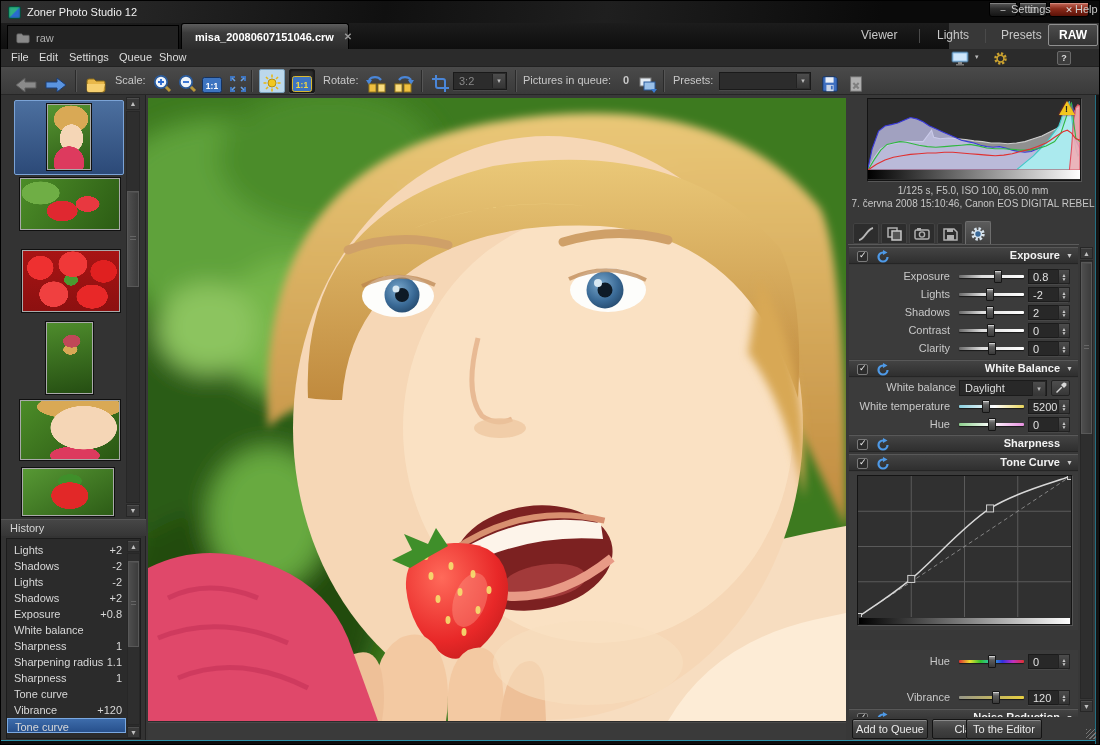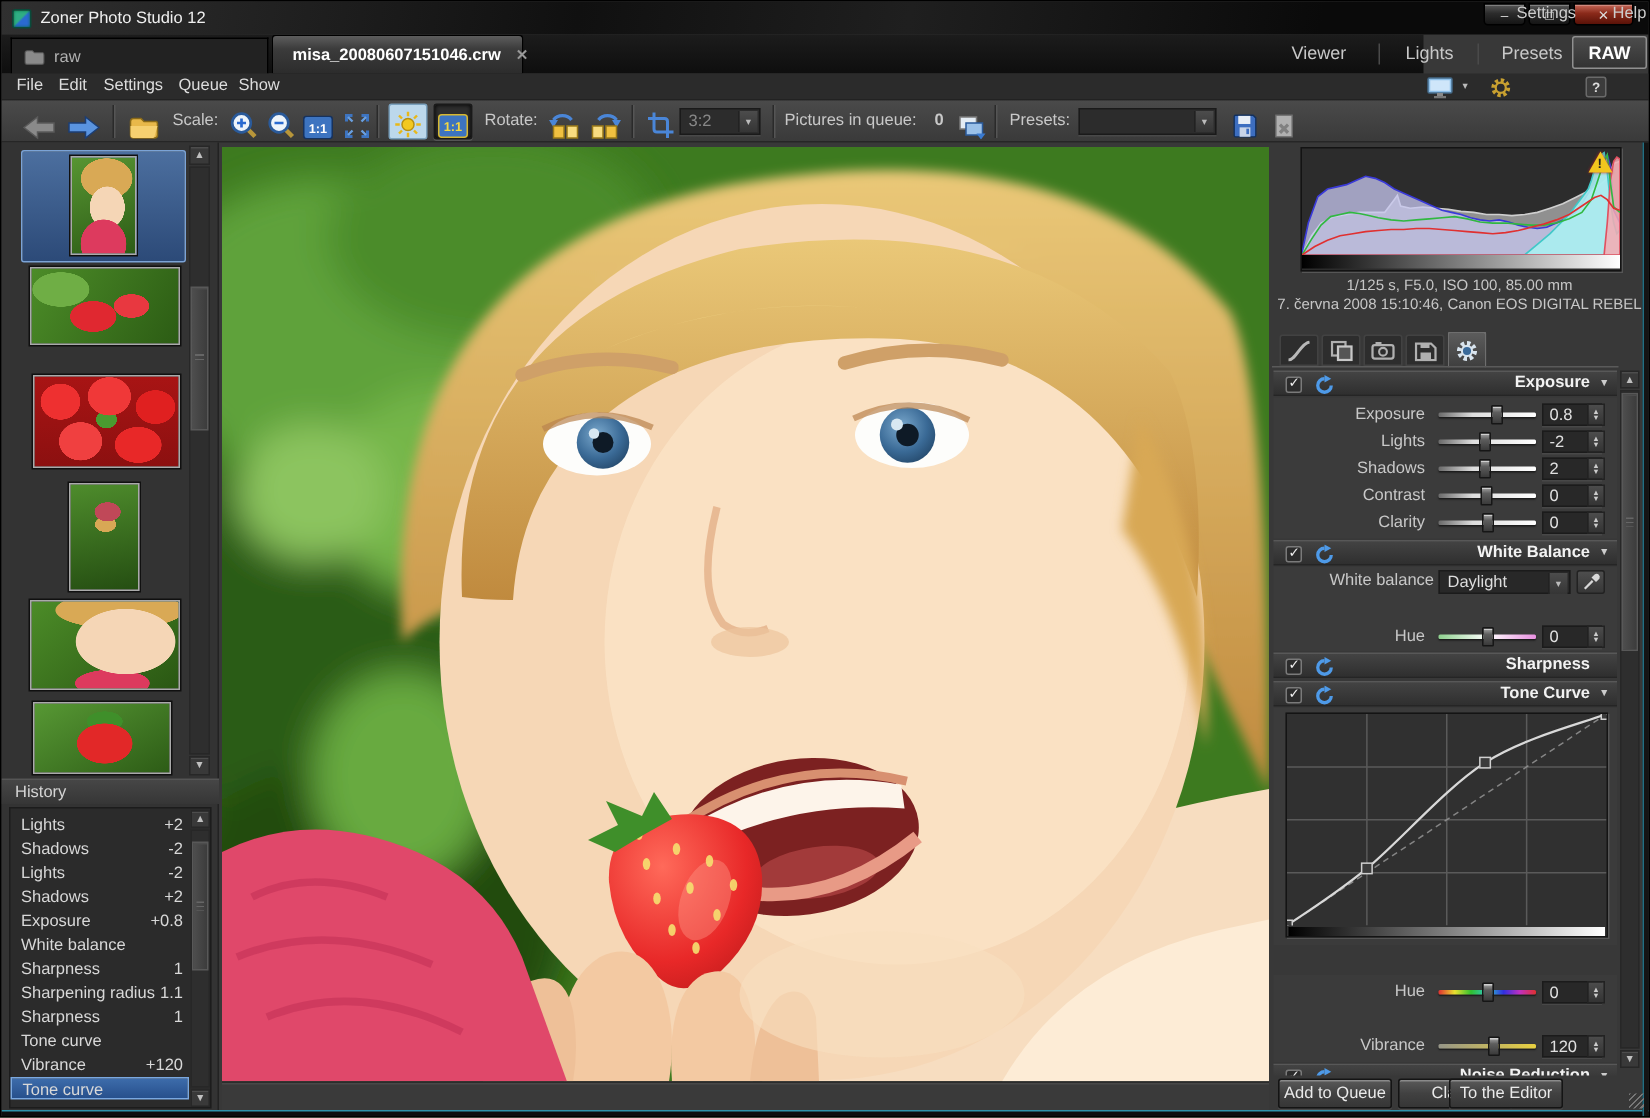--- a/index.html
+++ b/index.html
@@ -641,20 +641,31 @@
     <span class="wbfield">
       <span>Daylight</span>
       <span class="ddarrow" style="height:14px">▾</span></span>
     <span class="eyedrop">
       <svg width="12" height="12" viewBox="0 0 16 16">
         <line x1="2" y1="14" x2="9" y2="7" stroke="#d8d8d8" stroke-width="2"></line>
         <path d="M8 4 L12 8 L15 5 Q16 3 14.5 1.5 Q13 0 11 1 Z" fill="#d8d8d8"></path>
         </svg>
       </span>
     </div>
+  <div class="srow" style="left:848px;top:398px">
+    <span class="slbl">White temperature</span>
+    <span class="strack temp">
+        <span class="shandle" style="left: calc(42% - 4px);"></span>
+      </span>
+    <span class="sval">5200</span>
+    <span class="sspin">
+        <i>▲</i>
+        <i>▼</i>
+      </span>
+    </div>
   <div class="srow" style="left:848px;top:416px">
     <span class="slbl">Hue</span>
     <span class="strack huewb">
         <span class="shandle" style="left: calc(50% - 4px);"></span>
       </span>
     <span class="sval">0</span>
     <span class="sspin">
         <i>▲</i>
         <i>▼</i>
       </span>

